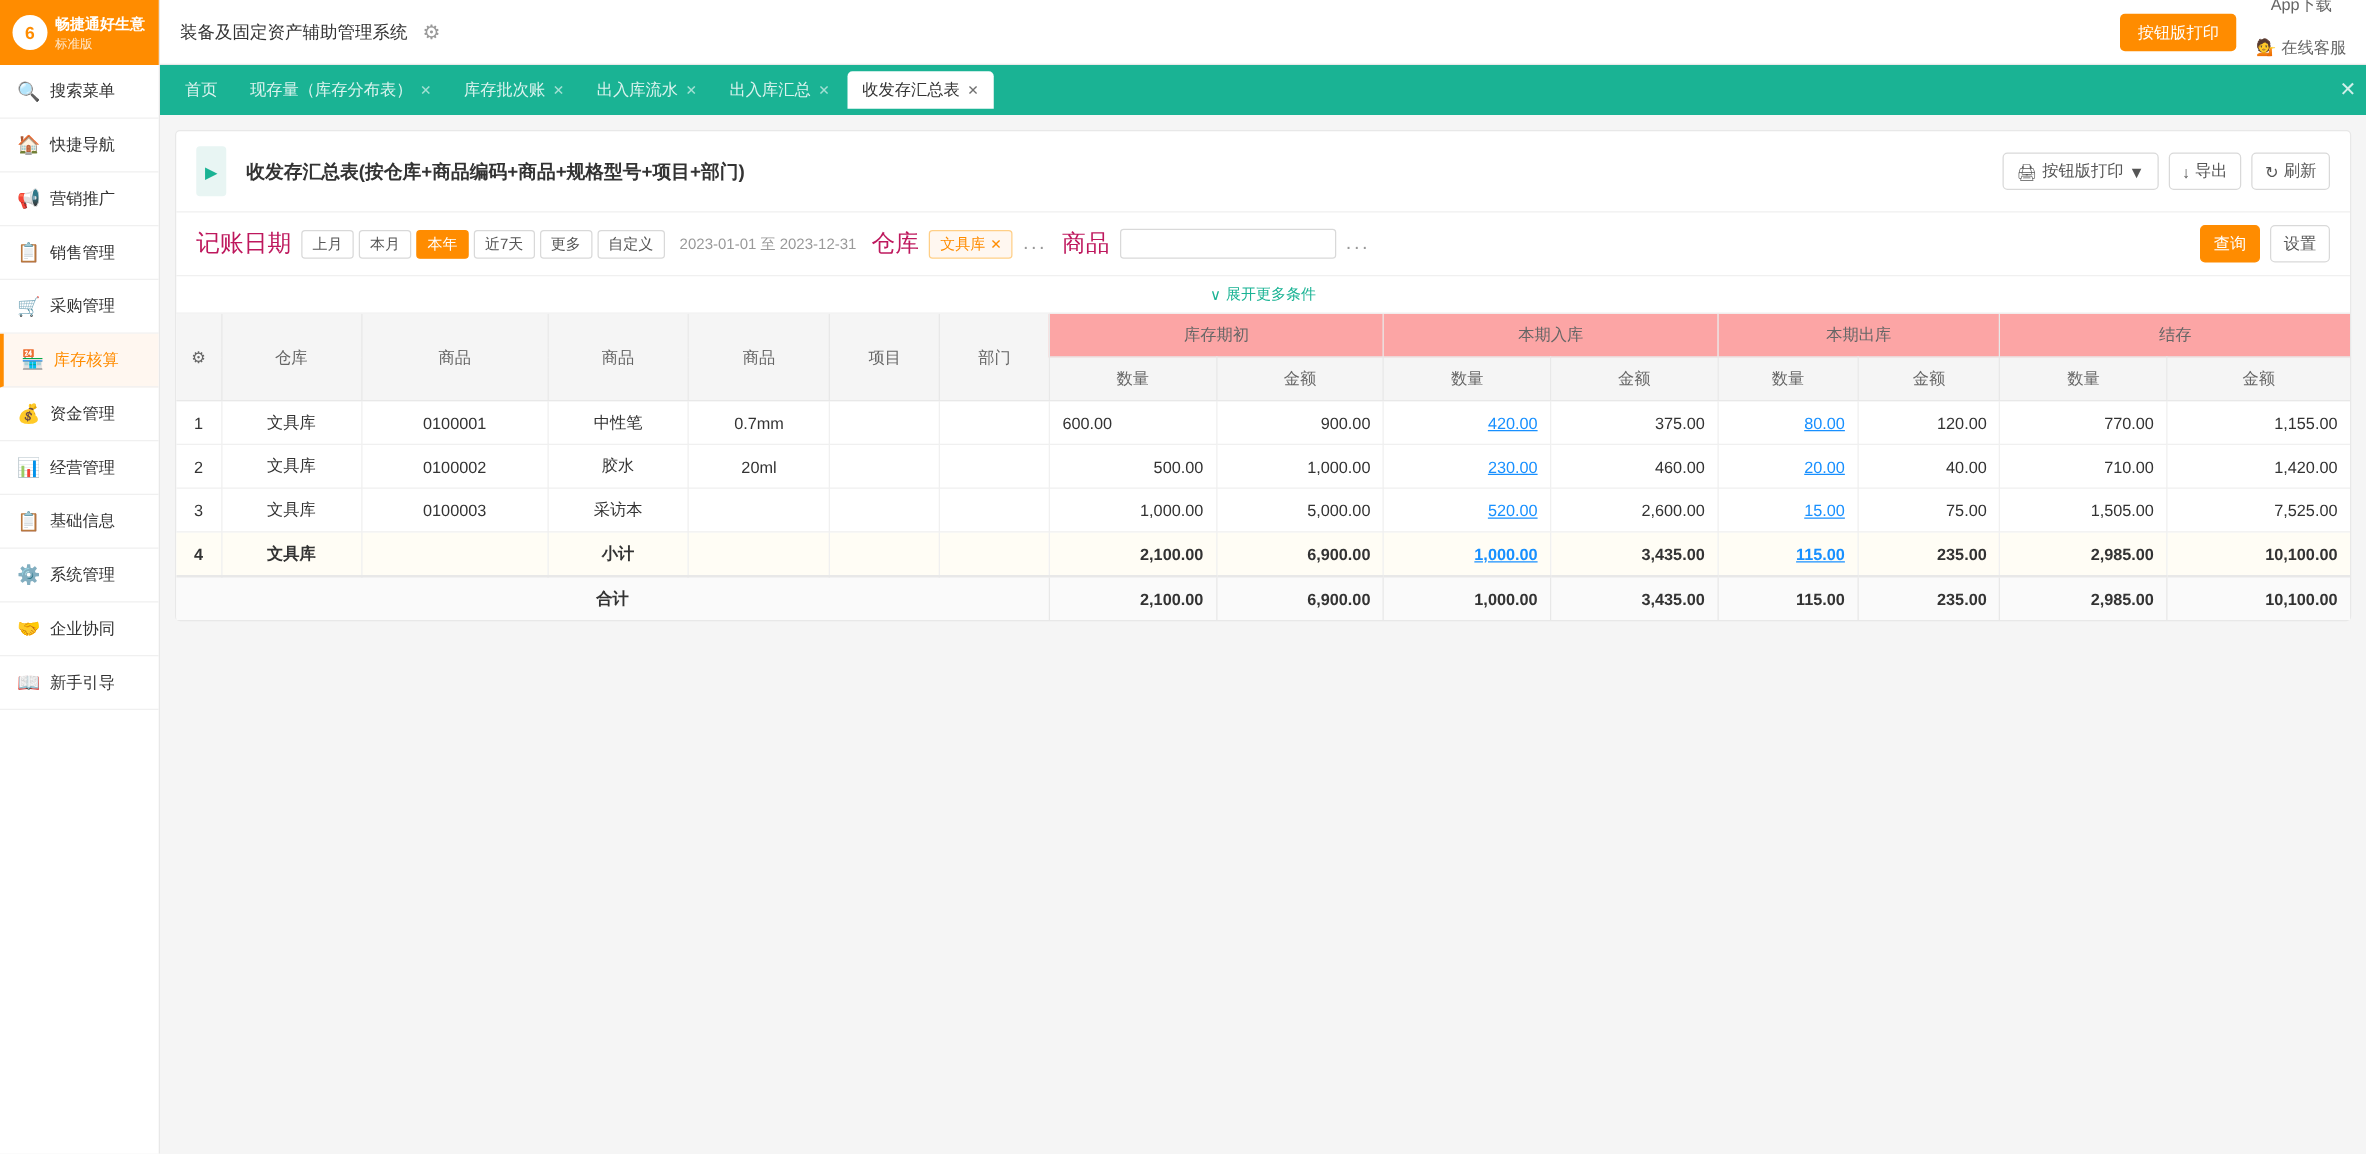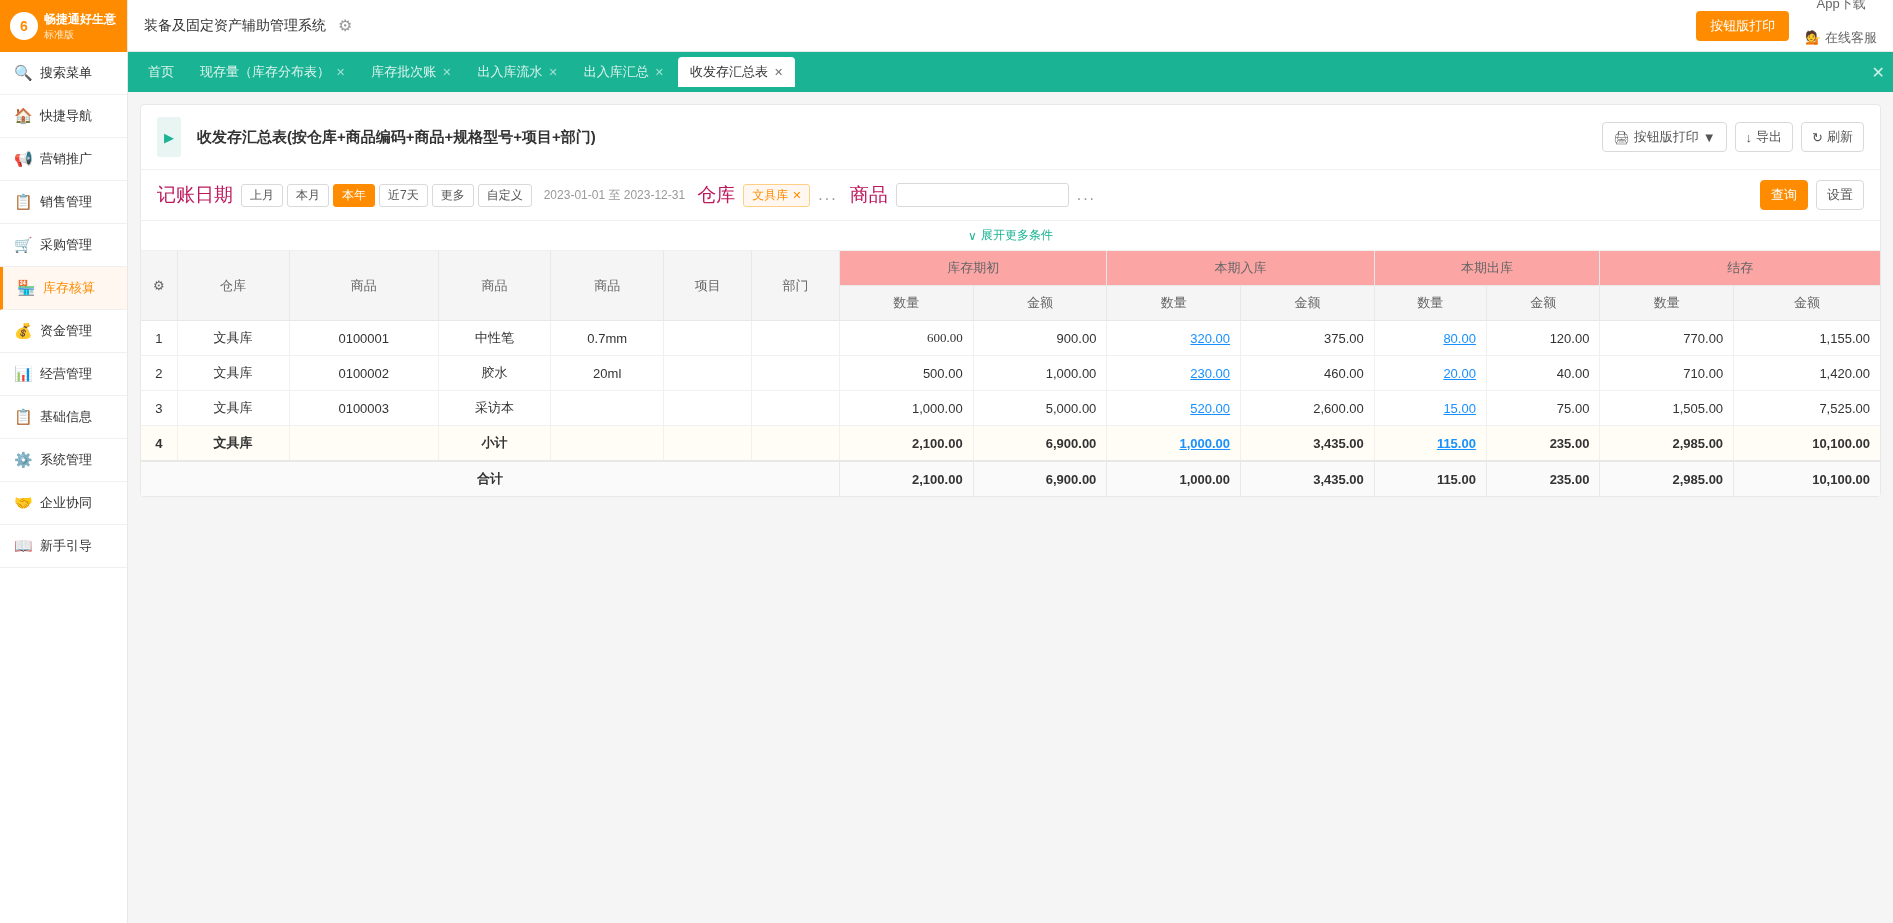--- a/index.html
+++ b/index.html
@@ -289,23 +289,23 @@
           </thead>
           <tbody id="table-body">
           <tr>
                 <td style="text-align: center;">1</td>
                 <td style="text-align: center;">文具库</td>
                 <td style="text-align: center;">0100001</td>
                 <td style="text-align: center;">中性笔</td>
                 <td style="text-align: center;">0.7mm</td>
                 <td style="text-align: center;"></td>
                 <td style="text-align: center;"></td>
-                <td style="text-align: right; font-family: Liberation Serif, serif;">600.00</td>
+                <td style="text-align: left;">600.00</td>
                 <td style="text-align: right;">900.00</td>
-                <td style="text-align: right;"><span class="link-text">320.00</span></td>
+                <td style="text-align: right;"><span class="link-text">420.00</span></td>
                 <td style="text-align: right;">375.00</td>
                 <td style="text-align: right;"><span class="link-text">80.00</span></td>
                 <td style="text-align: right;">120.00</td>
                 <td style="text-align: right;">770.00</td>
                 <td style="text-align: right;">1,155.00</td>
               </tr>
               <tr>
                 <td style="text-align: center;">2</td>
                 <td style="text-align: center;">文具库</td>
                 <td style="">0100002</td>

